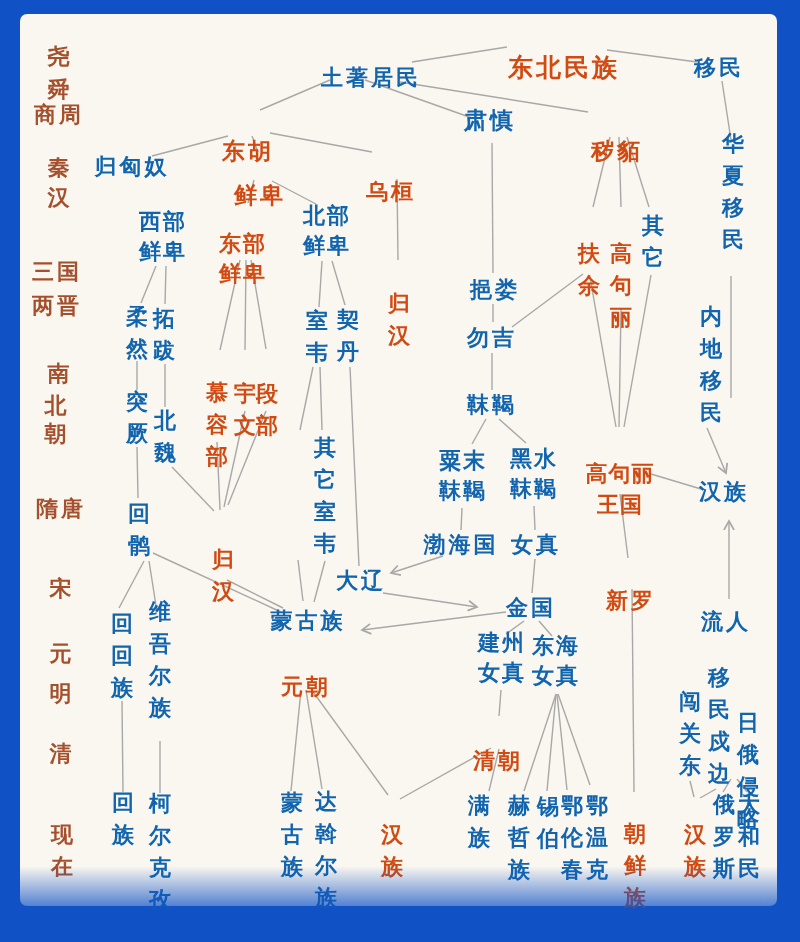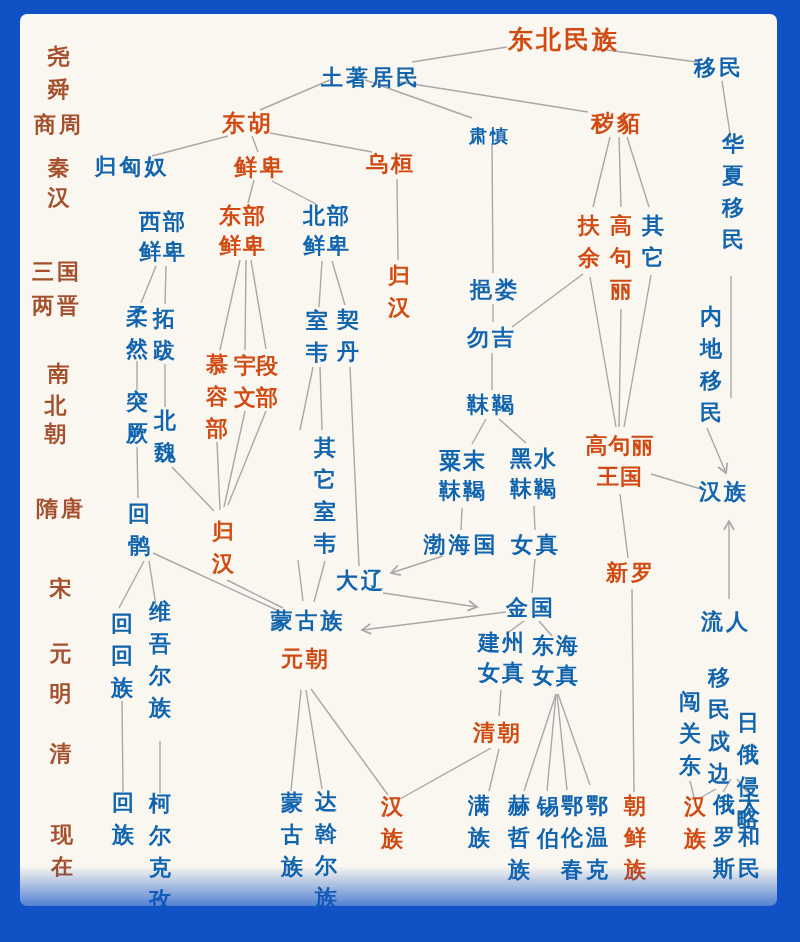--- a/index.html
+++ b/index.html
@@ -17,21 +17,21 @@
   .node{
     position:absolute;transform:translate(-50%,-50%);
     font-weight:700;white-space:pre;text-align:center;
     font-size:22px;line-height:30px;letter-spacing:3px;
   }
   .lay-h{white-space:nowrap;}
   .lay-v{white-space:normal;word-break:break-all;width:26px;line-height:32px;letter-spacing:0;}
   .lay-g2{white-space:normal;word-break:break-all;width:50px;line-height:30px;letter-spacing:2px;}
   .lay-g3{white-space:normal;word-break:break-all;width:76px;line-height:31px;letter-spacing:1px;}
   .c-blue{color:var(--blue,#1164ae);}
-  .c-orange{color:var(--orange,#d14a12);}
+  .c-orange{color:var(--orange,#d14a12);margin-top:28px;}
   .c-brick{color:var(--brick,#a5502d);}
   #fade{
     position:absolute;left:20px;top:866px;width:757px;height:56px;
     background:linear-gradient(to bottom, rgba(16,82,197,0) 0%, rgba(16,82,197,.55) 55%, #1052c5 100%);
     pointer-events:none;z-index:5;
   }
 </style>
 </head>
 <body>
 
@@ -117,39 +117,39 @@
       <line x1="557" y1="694" x2="567" y2="790" stroke="#a8a8a8" stroke-width="1.4"></line>
       <line x1="558" y1="694" x2="590" y2="785" stroke="#a8a8a8" stroke-width="1.4"></line>
       <line x1="690" y1="781" x2="694" y2="797" stroke="#a8a8a8" stroke-width="1.4"></line>
       <line x1="716" y1="789" x2="700" y2="798" stroke="#a8a8a8" stroke-width="1.4"></line>
       <line x1="731" y1="779" x2="723" y2="792" stroke="#a8a8a8" stroke-width="1.4"></line>
       <line x1="737" y1="779" x2="747" y2="792" stroke="#a8a8a8" stroke-width="1.4"></line>
     </svg>
   <div id="nodes">
       <div class="node lay-h c-brick" style="left: 60px; top: 57px;">尧</div>
       <div class="node lay-h c-brick" style="left: 60px; top: 90px;">舜</div>
-      <div class="node lay-h c-brick" style="left: 59px; top: 125px;">商周</div>
+      <div class="node lay-h c-brick" style="left: 59px; top: 115px;">商周</div>
       <div class="node lay-h c-brick" style="left: 60px; top: 168px;">秦</div>
       <div class="node lay-h c-brick" style="left: 60px; top: 198px;">汉</div>
       <div class="node lay-h c-brick" style="left: 57px; top: 272px;">三国</div>
       <div class="node lay-h c-brick" style="left: 57px; top: 306px;">两晋</div>
       <div class="node lay-h c-brick" style="left: 60px; top: 374px;">南</div>
       <div class="node lay-h c-brick" style="left: 57px; top: 406px;">北</div>
       <div class="node lay-h c-brick" style="left: 57px; top: 434px;">朝</div>
       <div class="node lay-h c-brick" style="left: 61px; top: 509px;">隋唐</div>
       <div class="node lay-h c-brick" style="left: 62px; top: 589px;">宋</div>
       <div class="node lay-h c-brick" style="left: 62px; top: 654px;">元</div>
       <div class="node lay-h c-brick" style="left: 62px; top: 694px;">明</div>
       <div class="node lay-h c-brick" style="left: 62px; top: 754px;">清</div>
       <div class="node lay-v c-brick" style="left: 62px; top: 851px;">现在</div>
       <div class="node lay-h c-orange" style="left: 564px; top: 40px; font-size: 25px;">东北民族</div>
       <div class="node lay-h c-blue" style="left: 357px; top: 78px; margin-left: 14px;">土著居民</div>
       <div class="node lay-h c-blue" style="left: 719px; top: 68px;">移民</div>
       <div class="node lay-h c-orange" style="left: 248px; top: 123px; font-size: 23px;">东胡</div>
-      <div class="node lay-h c-blue" style="left: 490px; top: 136px; font-size: 18px;">肃慎</div>
+      <div class="node lay-h c-blue" style="left: 490px; top: 120px; font-size: 23px;">肃慎</div>
       <div class="node lay-h c-orange" style="left: 617px; top: 123px; font-size: 23px;">秽貊</div>
       <div class="node lay-h c-blue" style="left: 132px; top: 167px;">归匈奴</div>
       <div class="node lay-h c-orange" style="left: 260px; top: 167px; font-size: 23px;">鲜卑</div>
       <div class="node lay-h c-orange" style="left: 391px; top: 164px;">乌桓</div>
       <div class="node lay-v c-blue" style="left: 733px; top: 192px;">华夏移民</div>
       <div class="node lay-g2 c-blue" style="left: 163px; top: 237px;">西部鲜卑</div>
       <div class="node lay-g2 c-orange" style="left: 243px; top: 231px;">东部鲜卑</div>
       <div class="node lay-g2 c-blue" style="left: 327px; top: 231px;">北部鲜卑</div>
       <div class="node lay-v c-orange" style="left: 399px; top: 292px;">归汉</div>
       <div class="node lay-v c-orange" style="left: 589px; top: 242px;">扶余</div>

